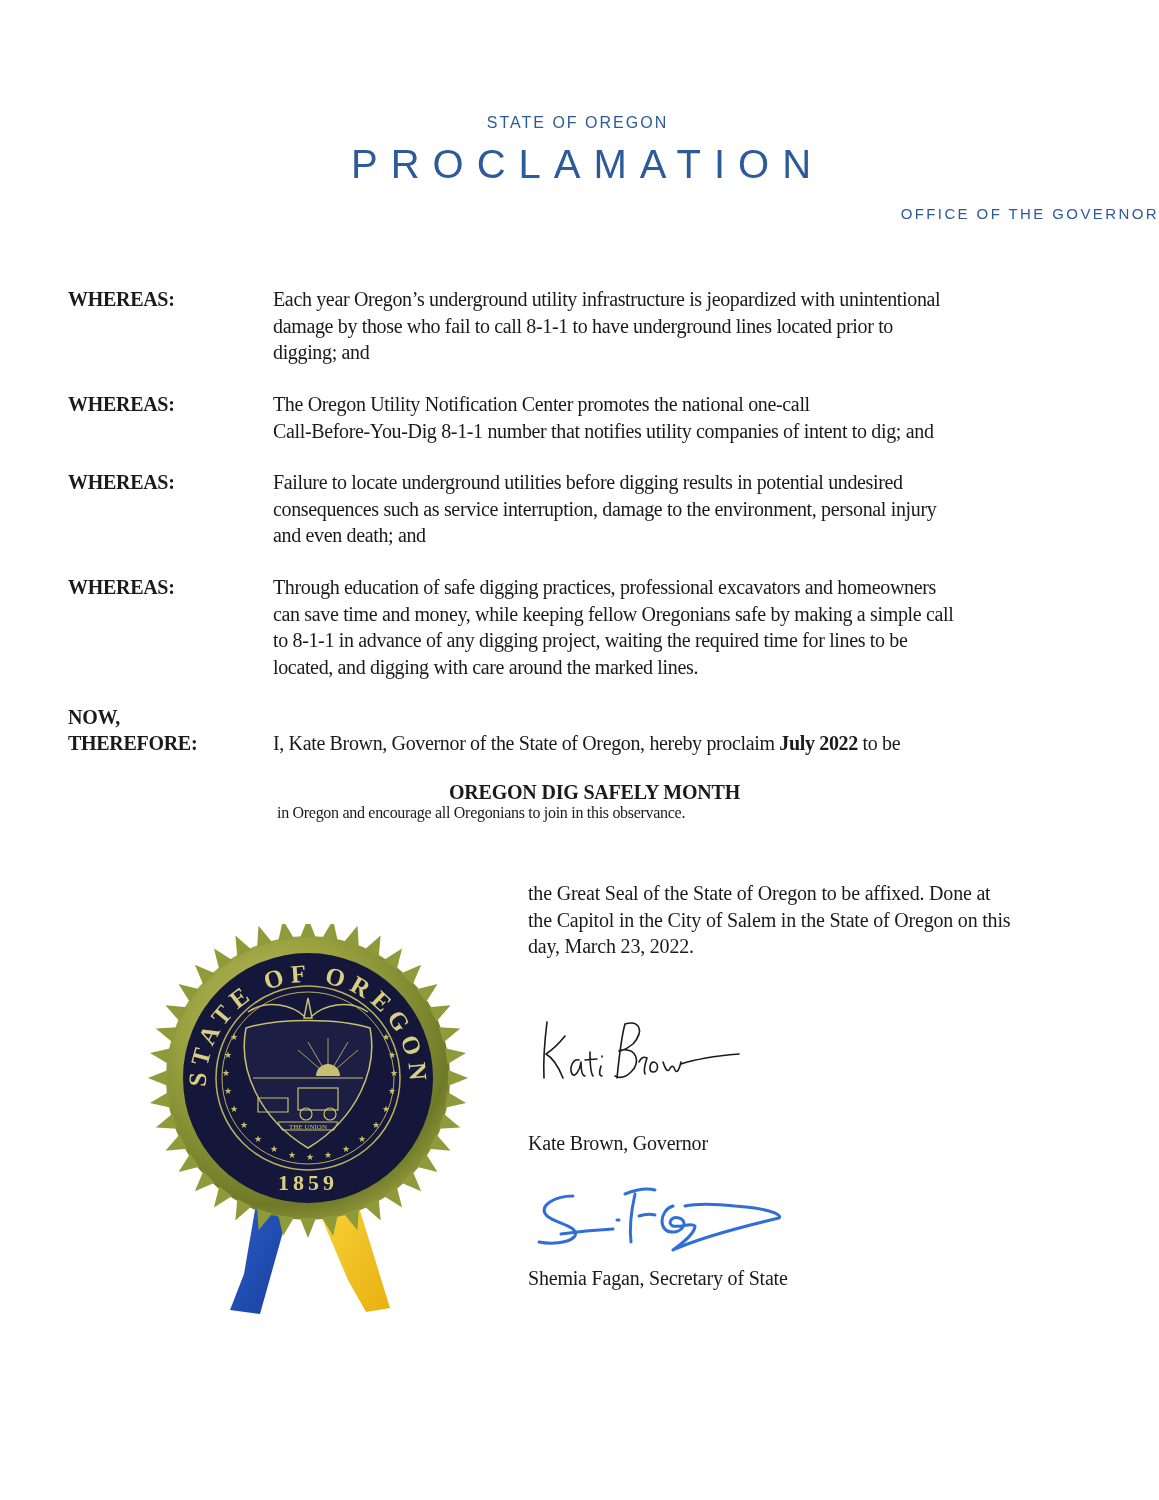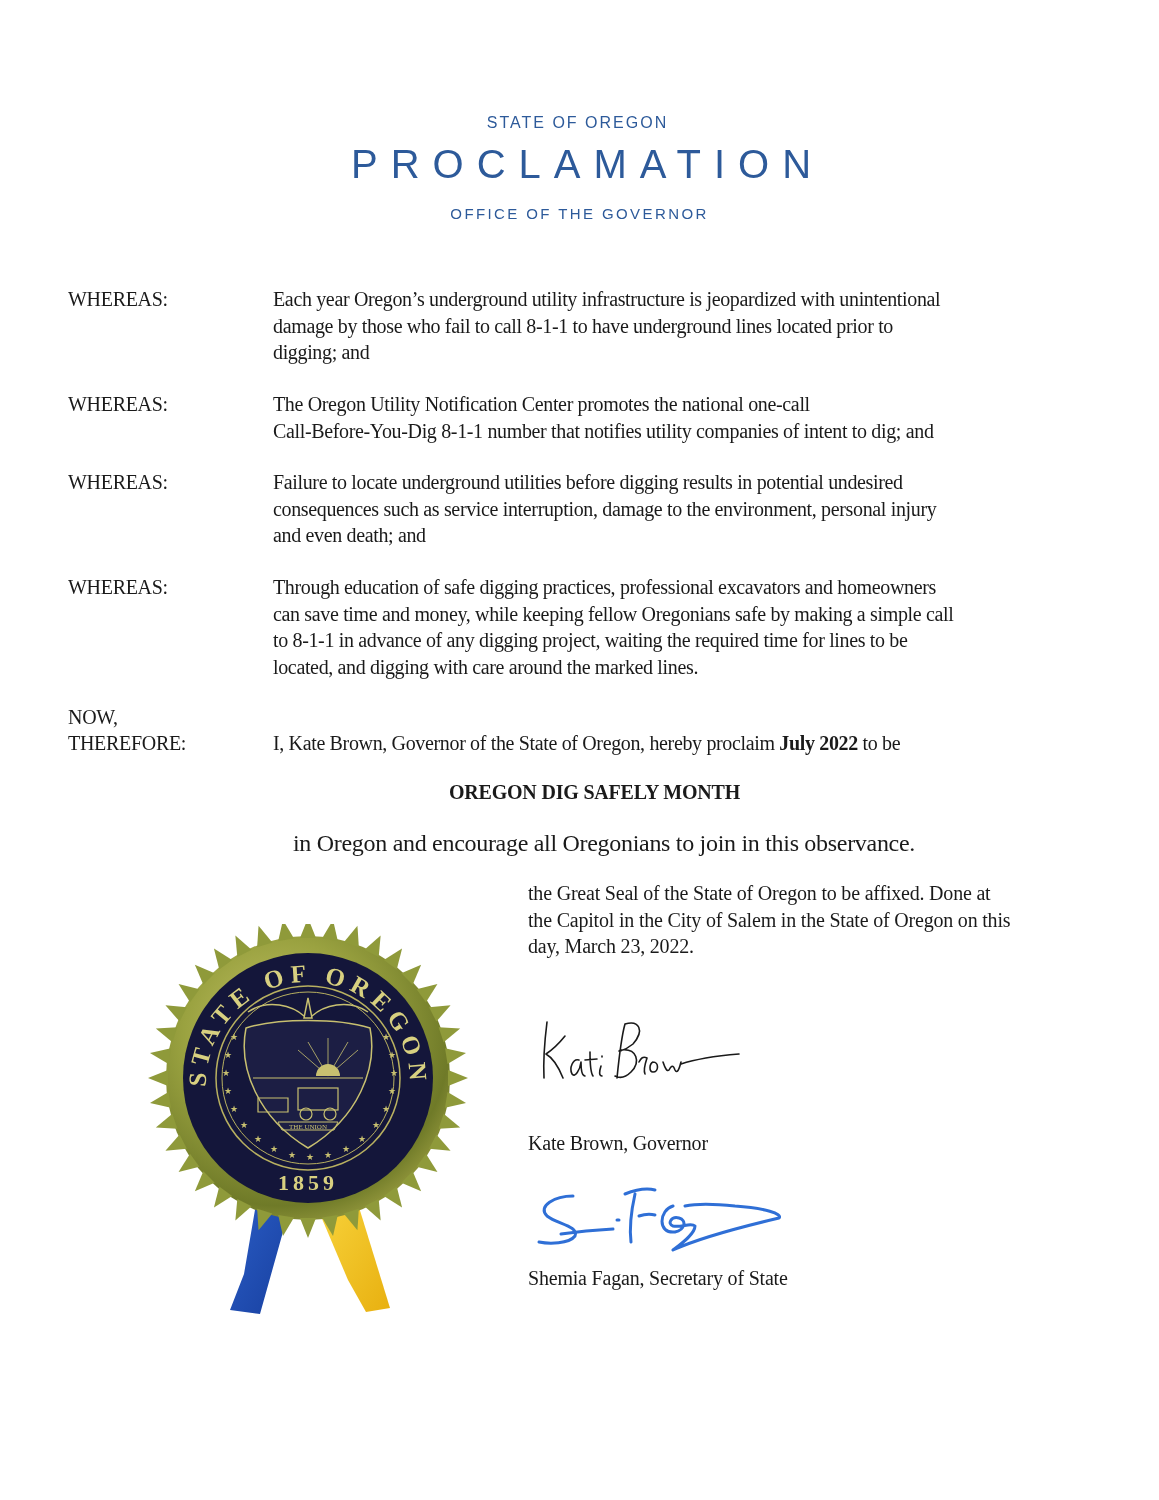--- a/index.html
+++ b/index.html
@@ -34,30 +34,31 @@
       font-size: 40px;
       letter-spacing: 13px;
       left: 8px;
       font-weight: normal;
     }
     .header-office {
       top: 205px;
       font-size: 15px;
       letter-spacing: 2.4px;
       left: 0px;
+      text-align: right;
     }
     .clause {
       position: absolute;
       left: 0;
       width: 1159px;
     }
     .clause-label {
       position: absolute;
       left: 68px;
-      font-weight: normal;
+      font-weight: bold;
       font-size: 20px;
       line-height: 26px;
       letter-spacing: -0.3px;
     }
     .clause-text {
       position: absolute;
       left: 273px;
       width: 810px;
       font-size: 20px;
       line-height: 26.5px;
@@ -70,25 +71,24 @@
       left: 0;
       width: 1159px;
       text-align: center;
       font-weight: bold;
       font-size: 20px;
       letter-spacing: -0.2px;
       padding-left: 15px;
     }
     .proclaim-follow {
       position: absolute;
-      top: 830px;
+      top: 804px;
       left: 277px;
-      font-size: 24px;
+      font-size: 16px;
       letter-spacing: -0.3px;
-      margin-left: 16px;
     }
     .witness {
       position: absolute;
       top: 880px;
       left: 528px;
       width: 580px;
       font-size: 20px;
       line-height: 26.5px;
       letter-spacing: -0.2px;
     }

